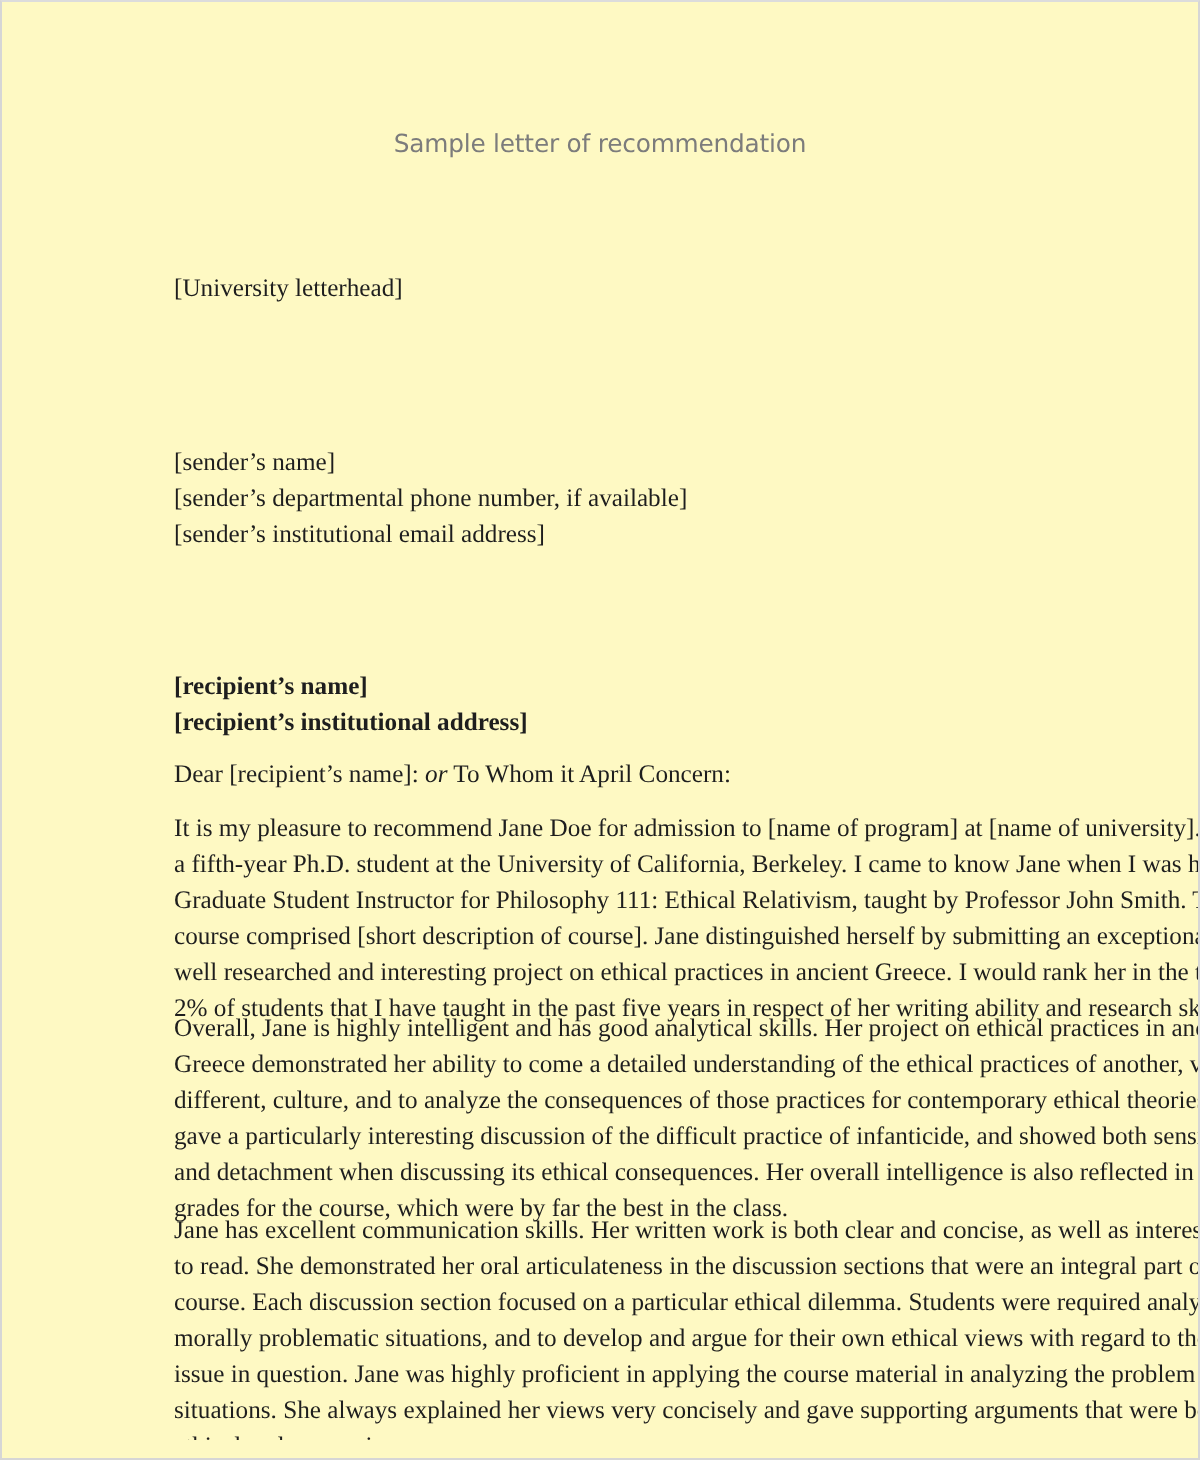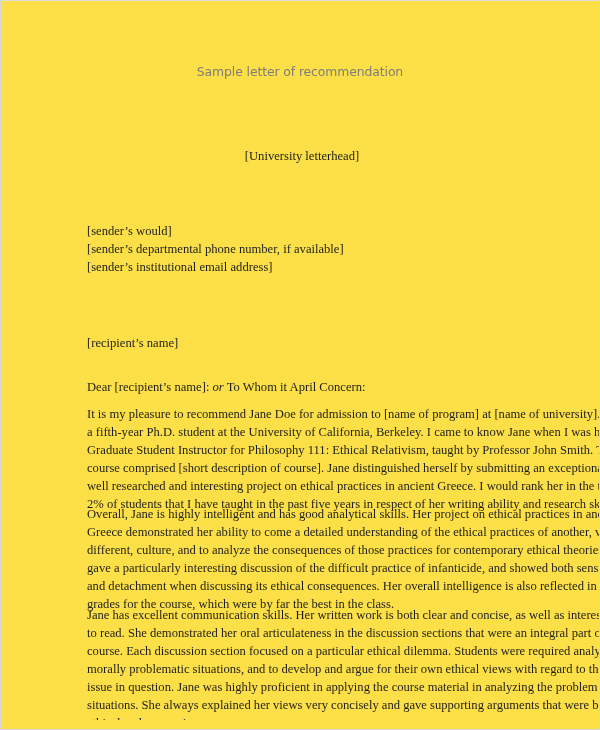--- a/index.html
+++ b/index.html
@@ -14,21 +14,21 @@
       position: relative;
     }
     .page {
       position: absolute;
       left: 0;
       top: 0;
       width: 598px;
       height: 728px;
       border: 1px solid #d6d6d6;
       border-top-color: #dcdcdc;
-      background: #fde047;
+      background: #fef9c3;
       overflow: hidden;
     }
     .title {
       position: absolute;
       top: 63px;
       left: 0;
       width: 100%;
       text-align: center;
       font-family: "DejaVu Sans", "Liberation Sans", sans-serif;
       font-size: 12.4px;
@@ -39,24 +39,24 @@
       position: absolute;
       left: 86px;
       width: 430px;
       font-family: "Liberation Serif", "DejaVu Serif", serif;
       font-size: 12.6px;
       line-height: 18px;
       color: #1e1e1e;
     }
     .line { display: block; white-space: nowrap; }
     .para .line { white-space: nowrap; }
-    .letterhead { top: 146px; text-align: center; }
+    .letterhead { top: 134px; }
     .sender-block { top: 221px; }
     .date { top: 305px; }
-    .recipient-block { top: 333px; }
+    .recipient-block { top: 333px; font-weight: bold; }
     .salutation { top: 377px; }
     .para-1 { top: 404px; }
     .para-2 { top: 504px; }
     .para-3 { top: 605px; }
     em { font-style: italic; }
     .clipped-line {
       display: block;
       height: 6px;
       overflow: hidden;
     }
@@ -64,28 +64,29 @@
 </head>
 <body>
 
 <div class="page">
 
   <div class="title">Sample letter of recommendation</div>
 
   <div class="body-text letterhead">[University letterhead]</div>
 
   <div class="body-text sender-block">
-    <span class="line">[sender’s would]</span>
+    <span class="line">[sender’s name]</span>
     <span class="line">[sender’s departmental phone number, if available]</span>
     <span class="line">[sender’s institutional email address]</span>
   </div>
 
 
   <div class="body-text recipient-block">
     <span class="line">[recipient’s name]</span>
+    <span class="line">[recipient’s institutional address]</span>
   </div>
 
   <div class="body-text salutation">
     <span>Dear [recipient’s name]: </span><em>or</em><span> To Whom it April Concern:</span>
   </div>
 
   <div class="body-text para para-1">
     <span class="line">It is my pleasure to recommend Jane Doe for admission to [name of program] at [name of university]. I am</span>
     <span class="line">a fifth-year Ph.D. student at the University of California, Berkeley. I came to know Jane when I was her</span>
     <span class="line">Graduate Student Instructor for Philosophy 111: Ethical Relativism, taught by Professor John Smith. The</span>

